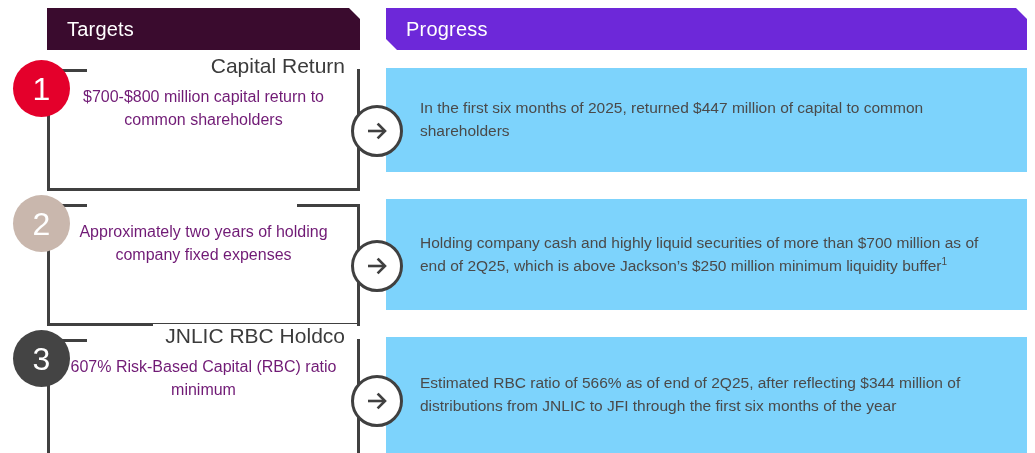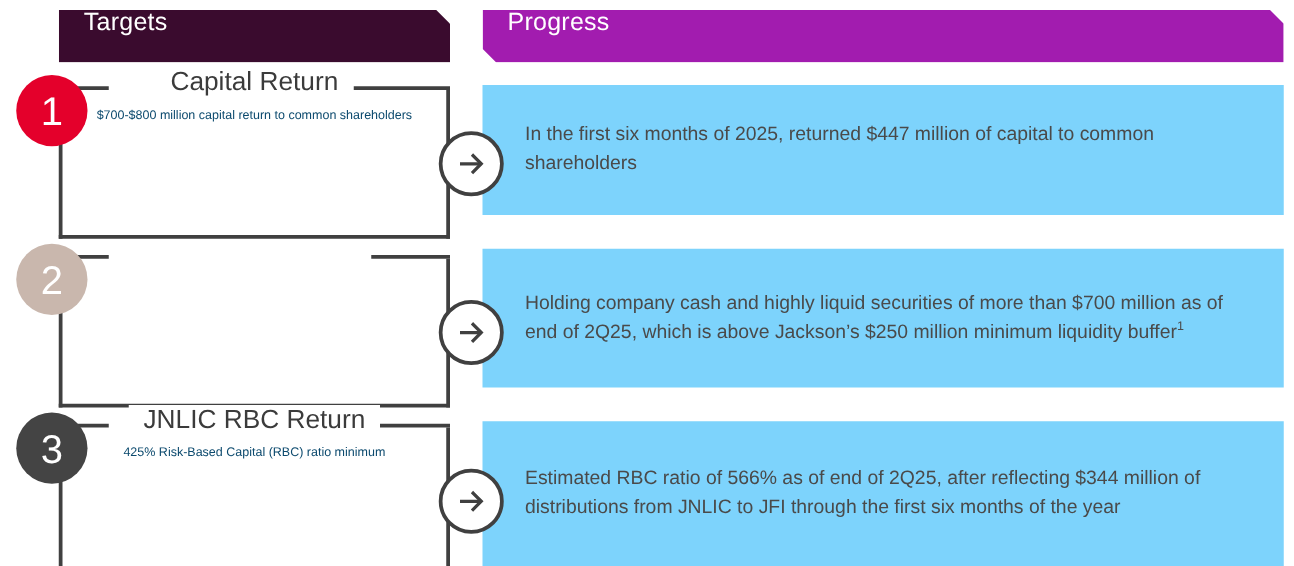--- a/index.html
+++ b/index.html
@@ -14,20 +14,21 @@
     overflow: hidden;
     font-family: "Liberation Sans", sans-serif;
     -webkit-font-smoothing: antialiased;
   }
 
   
   .banner {
     position: absolute;
     height: 42px;
     display: flex;
+    align-items: center;
     box-sizing: border-box;
   }
   .banner-label {
     color: #ffffff;
     font-size: 20px;
     font-weight: 400;
     letter-spacing: 0.2px;
     line-height: 1;
     padding-left: 20px;
   }
@@ -37,21 +38,21 @@
     top: 8px;
     width: 313px;
     background: #3A0B2E;
     -webkit-clip-path: polygon(0 0, calc(100% - 11px) 0, 100% 11px, 100% 100%, 0 100%);
     clip-path: polygon(0 0, calc(100% - 11px) 0, 100% 11px, 100% 100%, 0 100%);
   }
   #progress-banner {
     left: 386px;
     top: 8px;
     width: 641px;
-    background: #a21caf;
+    background: #6d28d9;
     -webkit-clip-path: polygon(0 0, calc(100% - 11px) 0, 100% 11px, 100% 100%, 11px 100%, 0 calc(100% - 11px));
     clip-path: polygon(0 0, calc(100% - 11px) 0, 100% 11px, 100% 100%, 11px 100%, 0 calc(100% - 11px));
   }
 
   
   .target-box {
     position: absolute;
     left: 47px;
     width: 313px;
     box-sizing: border-box;
@@ -72,36 +73,36 @@
     background: #404040;
   }
   .box-top .seg-left  { width: 40px; }
   .box-top .seg-right { flex: 1 1 auto; }
 
   .target-title {
     position: absolute;
     left: 0;
     right: 0;
     top: -17px;
-    text-align: center;
+    text-align: right;
     font-size: 21px;
     color: #3b3b3b;
     font-weight: 400;
     line-height: 1;
     background: transparent;
     pointer-events: none;
   }
   .target-title span {
     background: #ffffff;
     padding: 0 12px;
   }
   .target-desc {
     text-align: center;
-    font-size: 10px;
-    color: #0c4a6e;
+    font-size: 16px;
+    color: #701a75;
     line-height: 1.42;
     padding: 14px 18px 0 18px;
   }
 
   #box-1 { top: 72px;  height: 119px; }
   #box-2 { top: 207px; height: 119px; }
   #box-3 { top: 342px; height: 119px; }
 
   
   .badge {
@@ -211,20 +212,21 @@
 <div class="badge" id="badge-2">
   <span>2</span>
 </div>
 
 <div class="target-box" id="box-2">
   <div class="box-top">
     <div class="seg seg-left"></div>
     <div style="width:210px;height:3px;"></div>
     <div class="seg seg-right"></div>
   </div>
+  <div class="target-desc">Approximately two years of holding company fixed expenses</div>
 </div>
 
 <div class="arrow-circle" id="arrow-2">
   <svg width="30" height="30" viewBox="0 0 30 30" aria-hidden="true">
     <line x1="6" y1="15" x2="23" y2="15" stroke="#404040" stroke-width="2.6"></line>
     <polyline points="16.5,8.5 23,15 16.5,21.5" fill="none" stroke="#404040" stroke-width="2.6" stroke-linecap="square" stroke-linejoin="miter"></polyline>
   </svg>
 </div>
 
 <div class="progress-panel" id="panel-2">
@@ -237,23 +239,23 @@
   <span>3</span>
 </div>
 
 <div class="target-box" id="box-3">
   <div class="box-top">
     <div class="seg seg-left"></div>
     <div style="width:203px;height:3px;"></div>
     <div class="seg seg-right"></div>
   </div>
   <div class="target-title">
-    <span>JNLIC RBC Return</span>
-  </div>
-  <div class="target-desc">425% Risk-Based Capital (RBC) ratio minimum</div>
+    <span>JNLIC RBC Holdco</span>
+  </div>
+  <div class="target-desc">607% Risk-Based Capital (RBC) ratio minimum</div>
 </div>
 
 <div class="arrow-circle" id="arrow-3">
   <svg width="30" height="30" viewBox="0 0 30 30" aria-hidden="true">
     <line x1="6" y1="15" x2="23" y2="15" stroke="#404040" stroke-width="2.6"></line>
     <polyline points="16.5,8.5 23,15 16.5,21.5" fill="none" stroke="#404040" stroke-width="2.6" stroke-linecap="square" stroke-linejoin="miter"></polyline>
   </svg>
 </div>
 
 <div class="progress-panel" id="panel-3">

